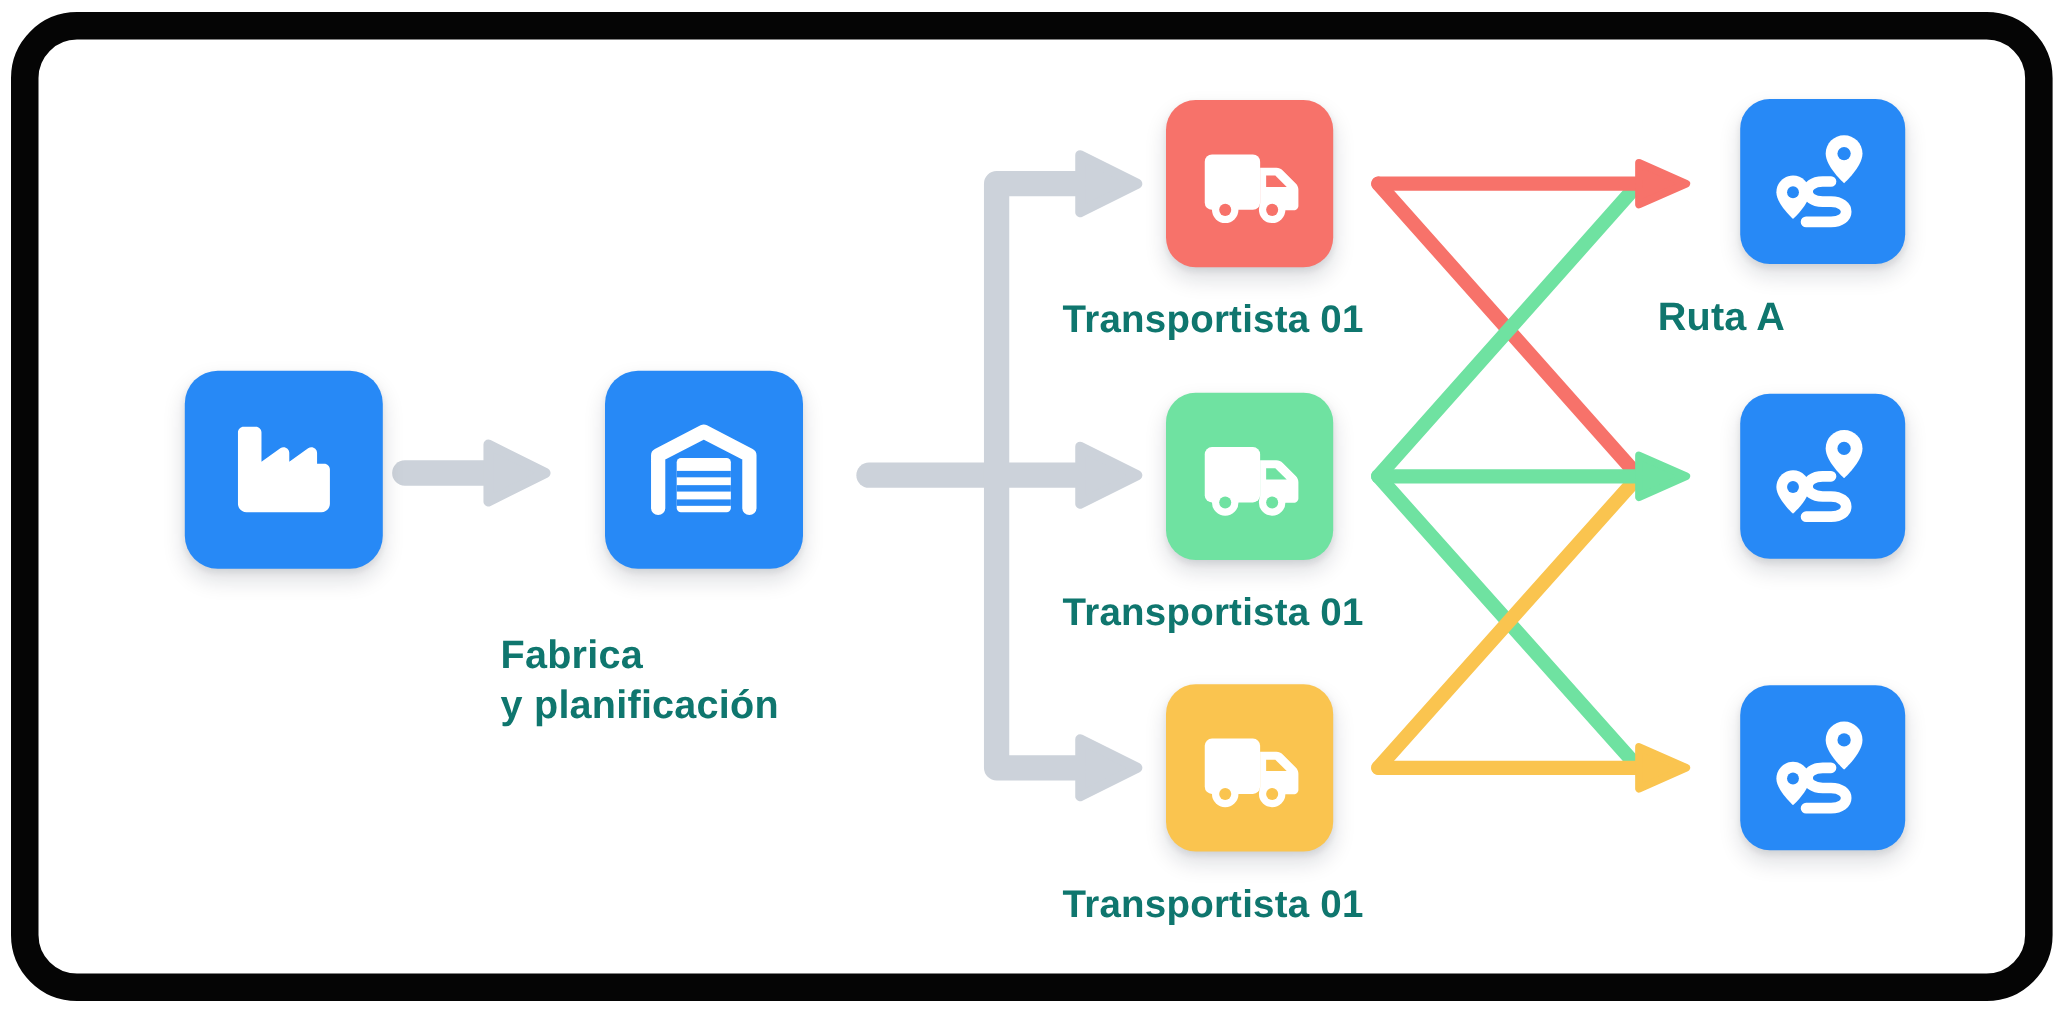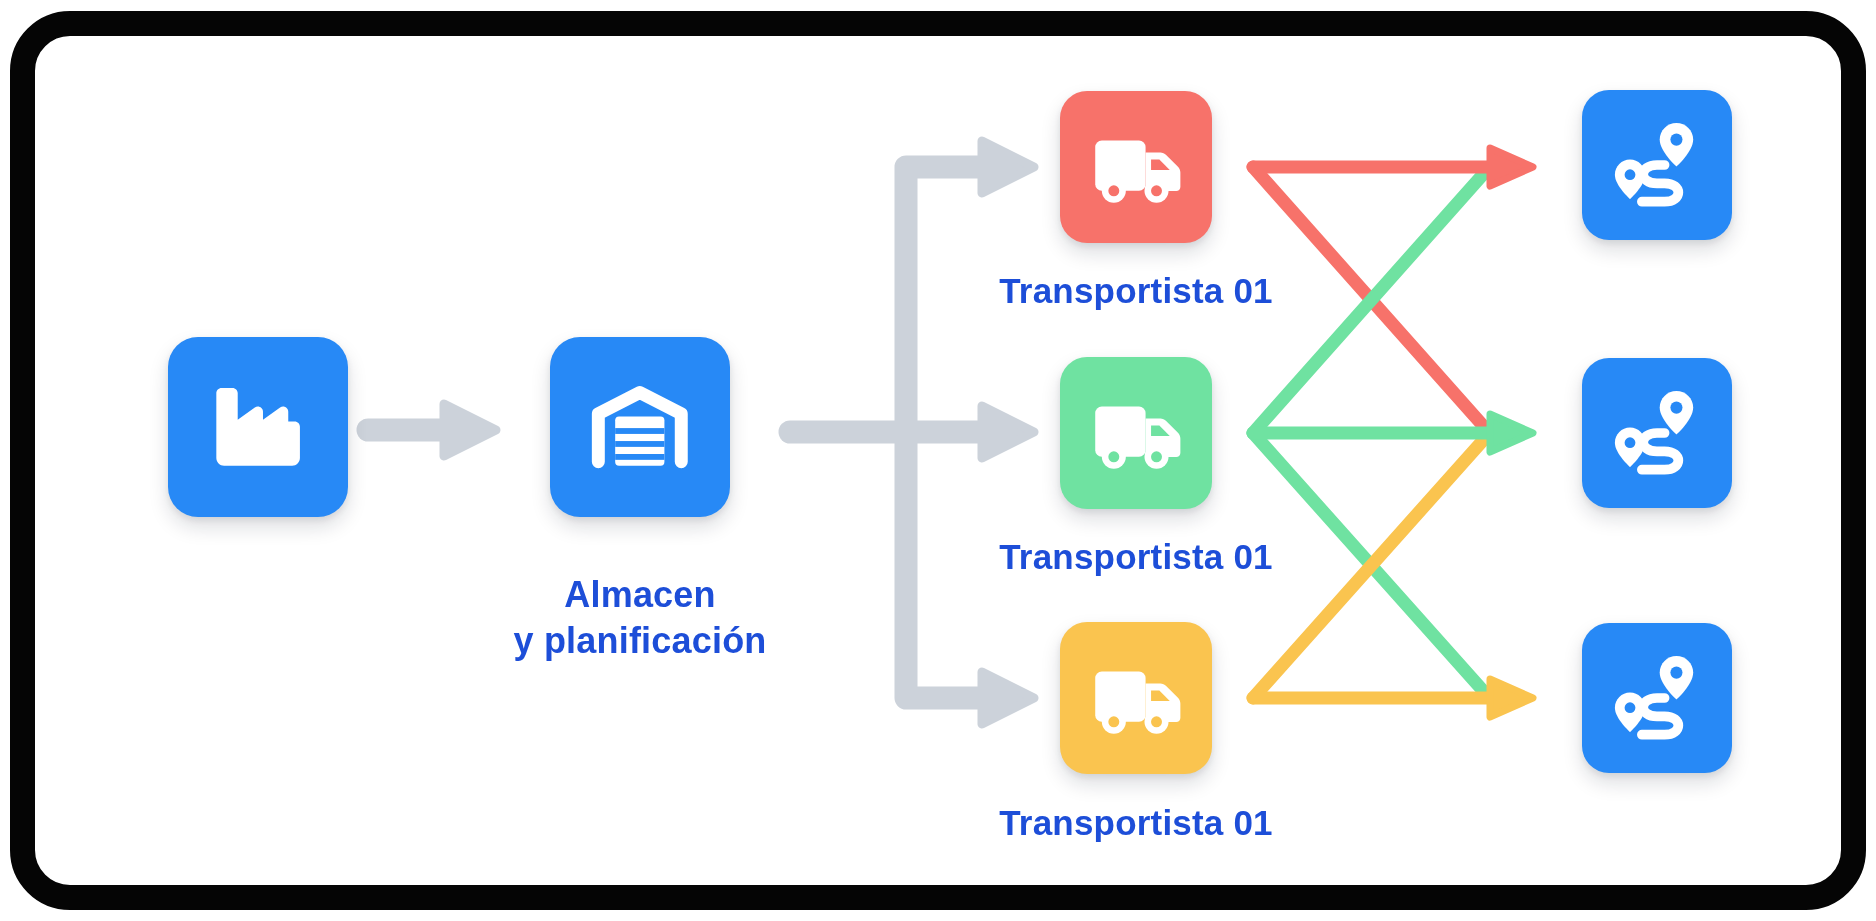--- a/index.html
+++ b/index.html
@@ -7,21 +7,21 @@
           font-family:"Liberation Sans","DejaVu Sans",sans-serif;}
   .frame{position:absolute;left:10px;top:11px;right:10px;bottom:11px;
          border:25px solid #050505;border-radius:60px;background:#ffffff;}
   .wires{position:absolute;left:0;top:0;width:1876px;height:921px;pointer-events:none;}
   .icon-box{position:absolute;border-radius:30px;display:flex;align-items:center;justify-content:center;
             box-shadow:0 10px 20px rgba(15,23,42,.14),0 3px 6px rgba(15,23,42,.08);}
   .icon-box svg{width:72%;height:72%;}
   .sq-180{width:180px;height:180px;}
   .sq-152{width:152px;height:152px;border-radius:27px;}
   .sq-150{width:150px;height:150px;border-radius:27px;}
-  .lbl{position:absolute;color:#1d4ed8;font-weight:700;text-align:center;
+  .lbl{position:absolute;color:#0f766e;font-weight:700;
        font-size:36px;line-height:46px;letter-spacing:.2px;}
   .lbl-sm{font-size:35px;line-height:40px;}
 </style>
 </head>
 <body>
 
 <div class="canvas">
   <div class="frame"></div>
 
   <svg class="wires" viewBox="0 0 1876 921">
@@ -63,21 +63,21 @@
       <svg viewBox="0 0 100 100">
         <path d="M18 77 V40 l32-16.5 L82 40 v37" fill="none" stroke="#ffffff" stroke-width="10" stroke-linecap="round" stroke-linejoin="round"></path>
         <rect x="31" y="42" width="38" height="38" rx="3" fill="#ffffff"></rect>
         <rect x="31" y="51" width="38" height="4.5" fill="currentColor"></rect>
         <rect x="31" y="61" width="38" height="4.5" fill="currentColor"></rect>
         <rect x="31" y="71" width="38" height="4.5" fill="currentColor"></rect>
       </svg>
     </span>
   </div>
   <div class="lbl" style="left:455px;top:572px;width:370px;">
-    <div>Almacen</div>
+    <div>Fabrica</div>
     <div>y planificación</div>
   </div>
 
   <div class="icon-box sq-152" style="left: 1060px; top: 91px; background: rgb(247, 114, 106); color: rgb(247, 114, 106);">
     <span style="display:contents">
       <svg viewBox="0 0 100 100">
         <rect x="13" y="26" width="46" height="46" rx="6" fill="#ffffff"></rect>
         <path fill="#ffffff" d="M59 37 h13.5 c2 0 3.9 0.8 5.3 2.2 L88.6 50 c1.4 1.4 2.2 3.3 2.2 5.3 v13.2 c0 2.1-1.7 3.8-3.8 3.8 H59 Z"></path>
         <path fill="currentColor" d="M64 43.5 h7.6 l9.5 9.5 H64 Z"></path>
         <circle cx="30" cy="72" r="11" fill="#ffffff"></circle>
@@ -123,20 +123,21 @@
     <span style="display:contents">
       <svg viewBox="0 0 100 100">
         <path d="M36 84 h21 c17 0 17-17 0-17 h-7 c-17 0-17-17 0-17 h7" fill="none" stroke="#ffffff" stroke-width="9" stroke-linecap="round"></path>
         <path fill="#ffffff" d="M68 11 c-8.6 0-15.5 6.9-15.5 15.5 c0 11.2 15.5 25 15.5 25 s15.5-13.8 15.5-25 C83.5 17.9 76.6 11 68 11 Z"></path>
         <circle cx="68" cy="26.5" r="5.6" fill="currentColor"></circle>
         <path fill="#ffffff" d="M25 45 c-7.7 0-14 6.3-14 14 c0 10 14 22.5 14 22.5 S39 69 39 59 C39 51.3 32.7 45 25 45 Z"></path>
         <circle cx="25" cy="59" r="5" fill="currentColor"></circle>
       </svg>
     </span>
   </div>
+  <div class="lbl" style="left:1507px;top:265px;width:300px;">Ruta A</div>
 
   <div class="icon-box sq-150" style="left: 1582px; top: 358px; background: rgb(39, 137, 246); color: rgb(39, 137, 246);">
     <span style="display:contents">
       <svg viewBox="0 0 100 100">
         <path d="M36 84 h21 c17 0 17-17 0-17 h-7 c-17 0-17-17 0-17 h7" fill="none" stroke="#ffffff" stroke-width="9" stroke-linecap="round"></path>
         <path fill="#ffffff" d="M68 11 c-8.6 0-15.5 6.9-15.5 15.5 c0 11.2 15.5 25 15.5 25 s15.5-13.8 15.5-25 C83.5 17.9 76.6 11 68 11 Z"></path>
         <circle cx="68" cy="26.5" r="5.6" fill="currentColor"></circle>
         <path fill="#ffffff" d="M25 45 c-7.7 0-14 6.3-14 14 c0 10 14 22.5 14 22.5 S39 69 39 59 C39 51.3 32.7 45 25 45 Z"></path>
         <circle cx="25" cy="59" r="5" fill="currentColor"></circle>
       </svg>

